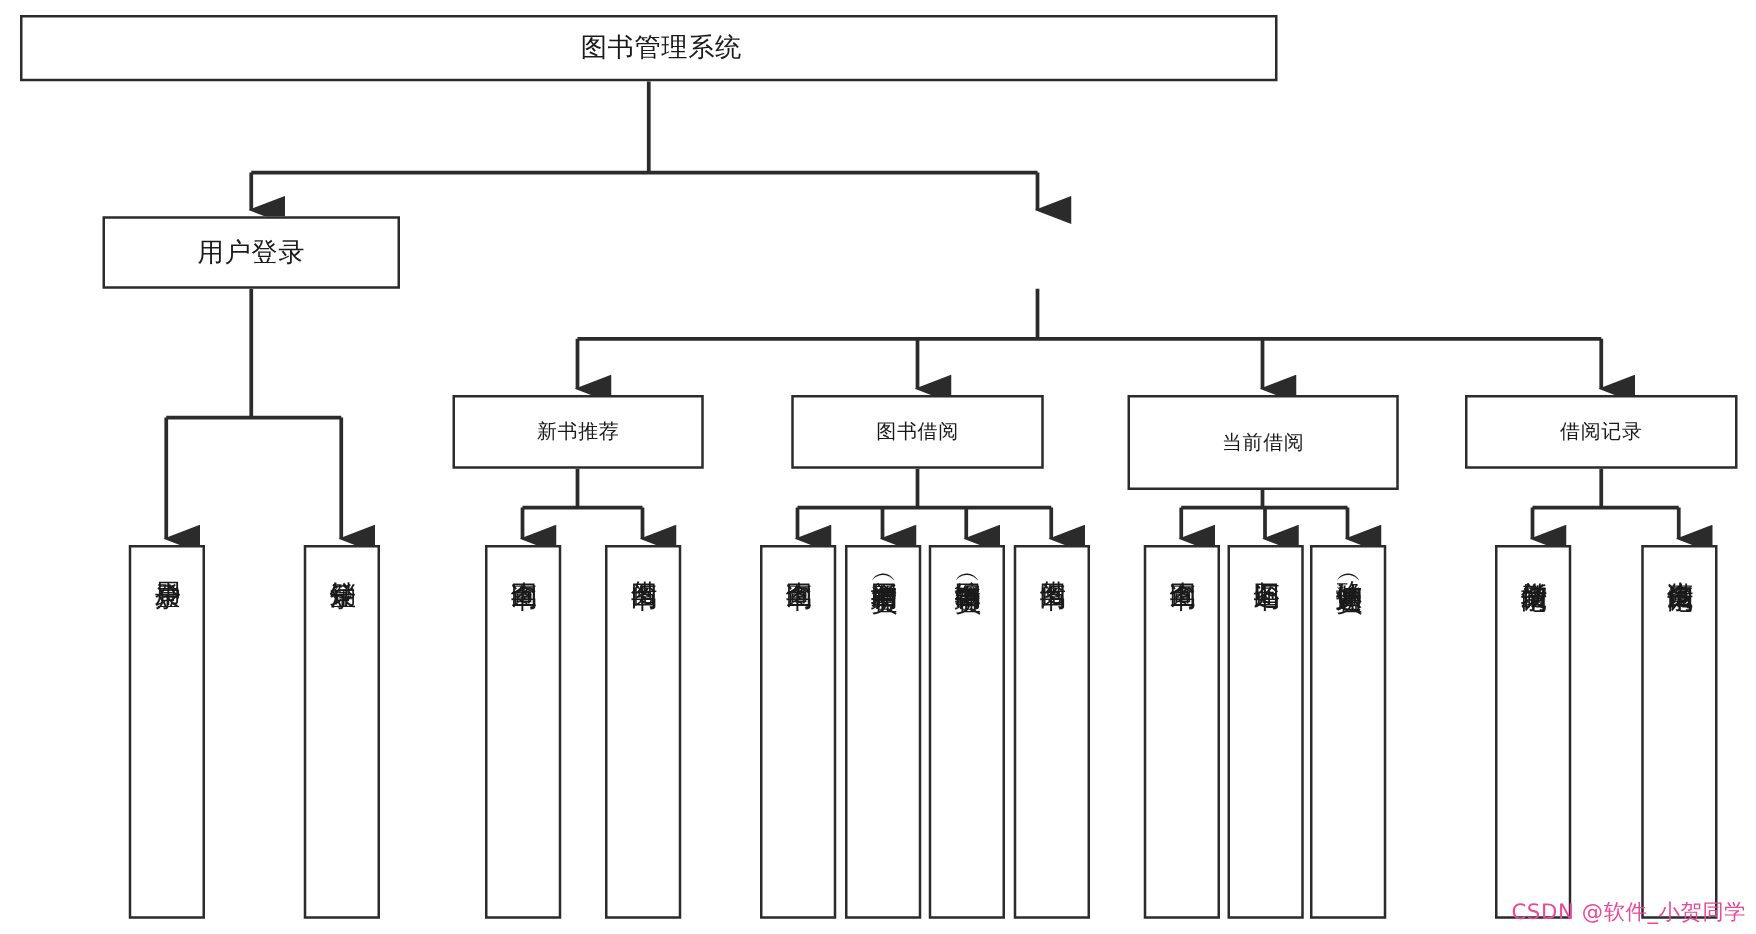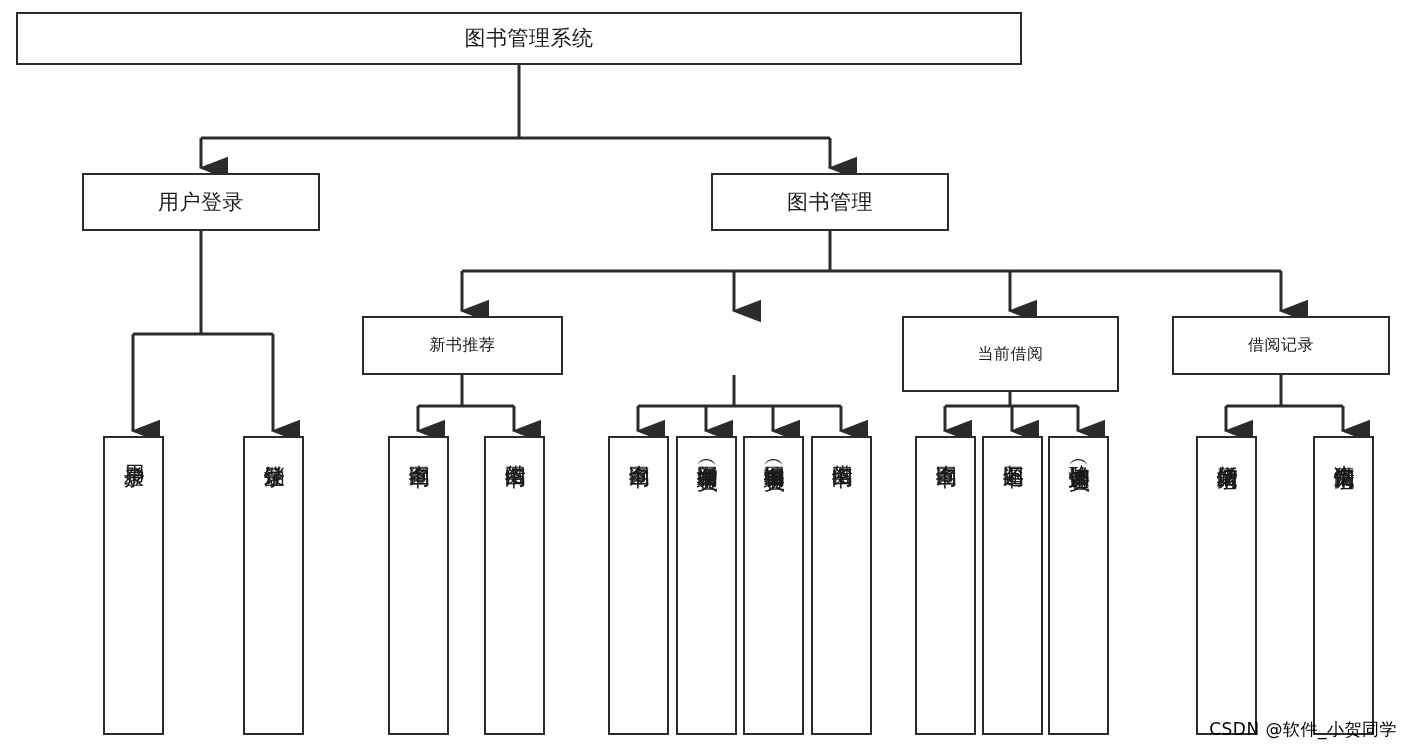--- a/index.html
+++ b/index.html
@@ -61,21 +61,21 @@
     text-orientation: upright;
     font-size: 21px;
     line-height: 1.22;
     letter-spacing: 1px;
   }
   #watermark {
     position: absolute;
     right: 8px;
     bottom: 6px;
     font-size: 17px;
-    color: #000000;
+    color: #ec4899;
     letter-spacing: 0.5px;
     white-space: nowrap;
   }
 </style>
 </head>
 <body>
 
 <div id="canvas">
 
   <svg id="wires" viewBox="0 0 1405 747" xmlns="http://www.w3.org/2000/svg">
@@ -130,26 +130,26 @@
     </g>
   </svg>
 
   <div class="node root horiz" style="left:16px; top:12px; width:1006px; height:53px;">
     <span class="label">图书管理系统</span>
   </div>
 
   <div class="node tier1 horiz" style="left:82px; top:173px; width:238px; height:58px;">
     <span class="label">用户登录</span>
   </div>
-  <div class="node tier1 horiz" style="left:711px; top:173px; width:238px; height:58px;">
-    <span class="label">图书管理</span>
-  </div>
 
   <div class="node tier2 horiz" style="left:362px; top:316px; width:201px; height:59px;">
     <span class="label">新书推荐</span>
+  </div>
+  <div class="node tier2 horiz" style="left:633px; top:316px; width:202px; height:59px;">
+    <span class="label">图书借阅</span>
   </div>
   <div class="node tier2 horiz" style="left:902px; top:316px; width:217px; height:76px;">
     <span class="label">当前借阅</span>
   </div>
   <div class="node tier2 horiz" style="left:1172px; top:316px; width:218px; height:59px;">
     <span class="label">借阅记录</span>
   </div>
 
   <div class="node leaf" style="left:103px; top:436px; width:61px; height:299px;">
     <span class="label">用户登录</span>

